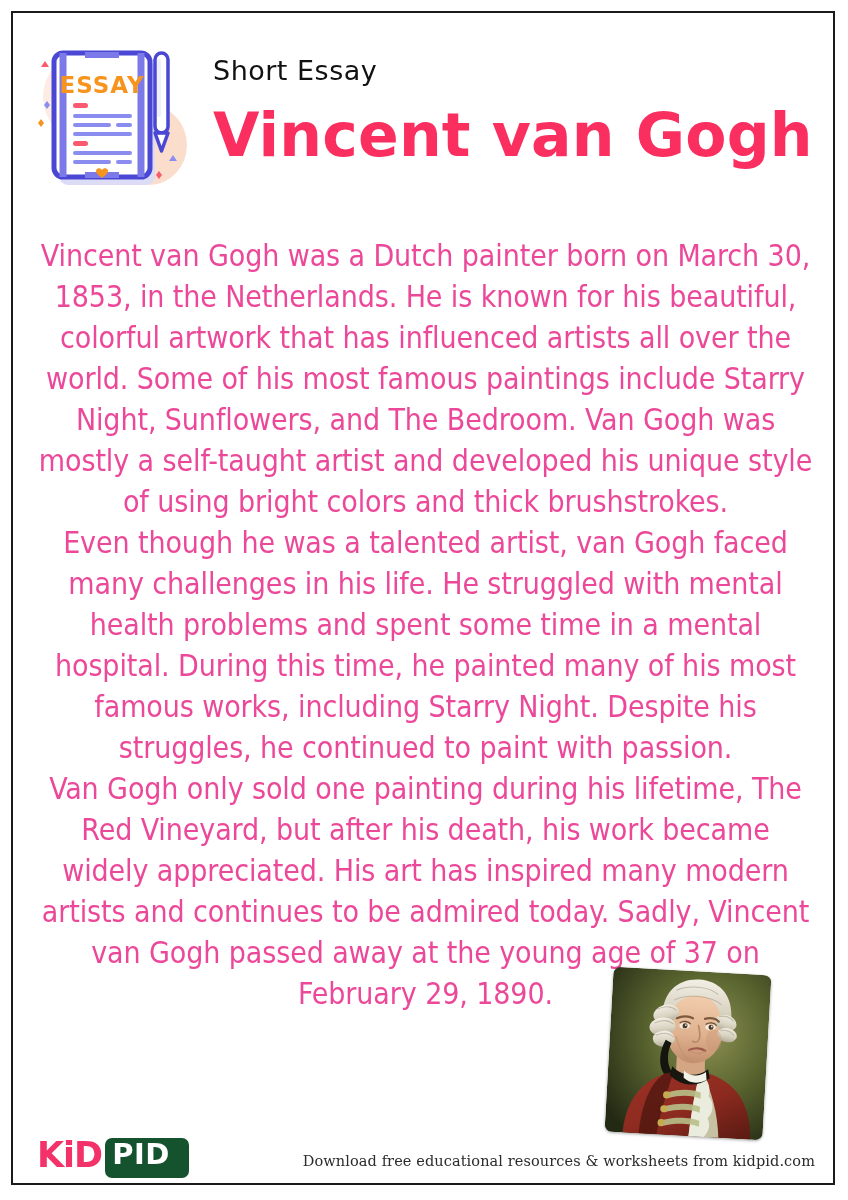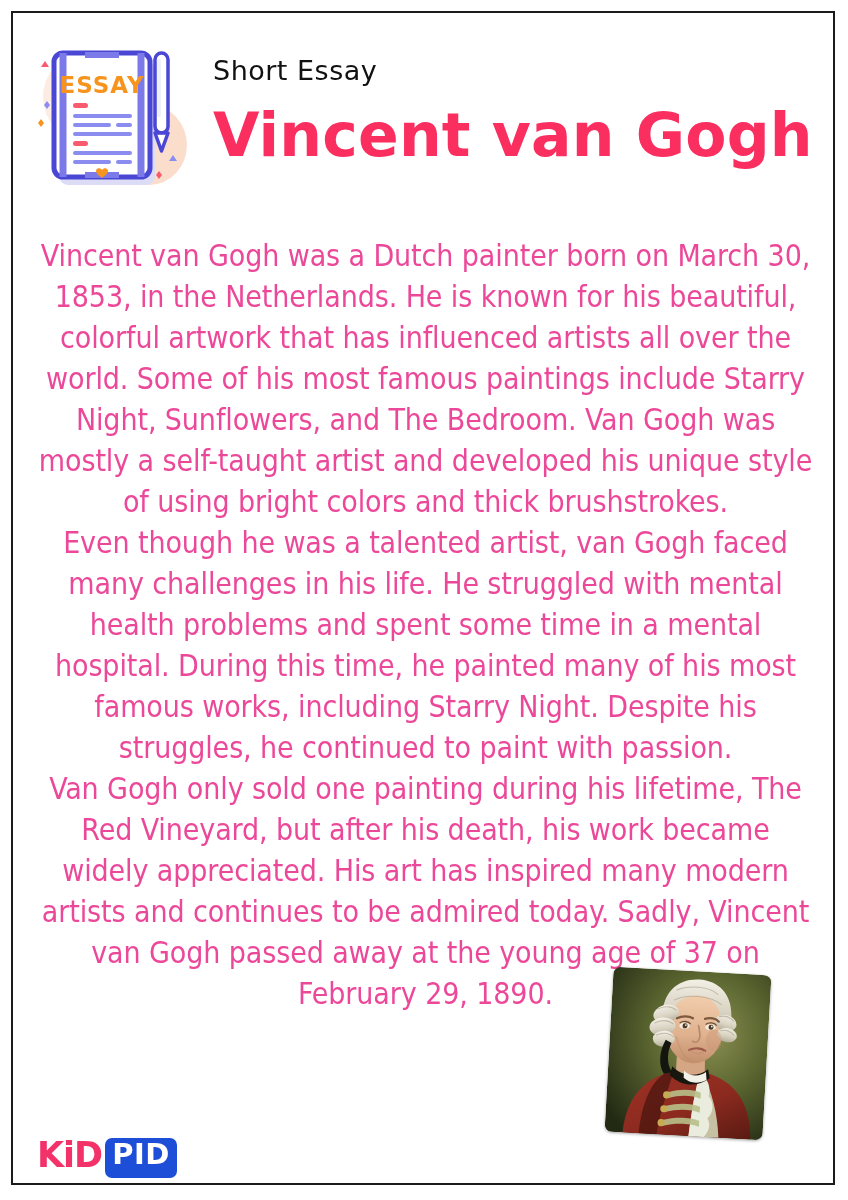--- a/index.html
+++ b/index.html
@@ -127,23 +127,23 @@
   }
   .logo-kid {
     font-family: "DejaVu Sans", sans-serif;
     font-size: 35px;
     font-weight: bold;
     color: #f4326a;
     letter-spacing: -1px;
     line-height: 1;
   }
   .logo-pid-box {
-    background: #1d4ed8;
+    background: #14532d;
     border-radius: 7px;
-    padding: 2px 7px 3px 7px;
+    padding: 2px 19px 3px 7px;
     margin-left: 3px;
   }
   .logo-pid {
     font-family: "DejaVu Sans", sans-serif;
     font-size: 29px;
     font-weight: bold;
     color: #ffffff;
     letter-spacing: 0.5px;
     line-height: 1;
   }
@@ -335,15 +335,16 @@
     <div class="logo">
       <div class="logo-row">
         <span class="logo-kid">KiD</span>
         <span class="logo-pid-box">
           <span class="logo-pid">PID</span>
         </span>
       </div>
       <div class="logo-url">www.kidpid.com</div>
     </div>
 
+    <div class="footer-note">Download free educational resources &amp; worksheets from kidpid.com</div>
   </div>
 
 </div>
 
 </body></html>

